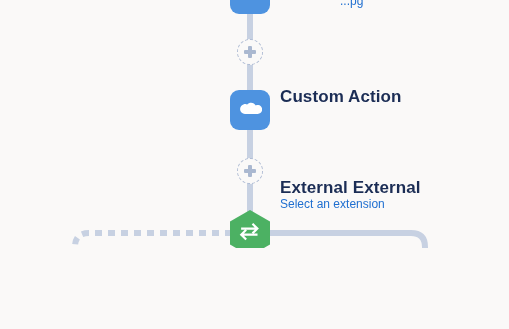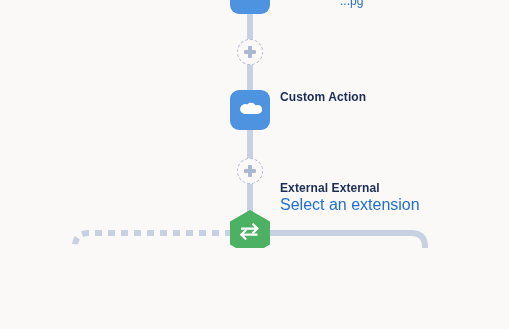--- a/index.html
+++ b/index.html
@@ -86,28 +86,28 @@
     background: #aab8d0;
     border-radius: 1px;
   }
 
   
   .label-block {
     position: absolute;
     white-space: nowrap;
   }
   .label-title {
-    font-size: 12px;
+    font-size: 17px;
     font-weight: bold;
     color: #1b2d55;
     letter-spacing: 0.1px;
     line-height: 16px;
   }
   .label-link {
-    font-size: 16px;
+    font-size: 12px;
     color: #1f6fd0;
     line-height: 15px;
     margin-top: 1px;
   }
   .label-link-top {
     position: absolute;
     font-size: 12px;
     color: #1f6fd0;
     white-space: nowrap;
   }

